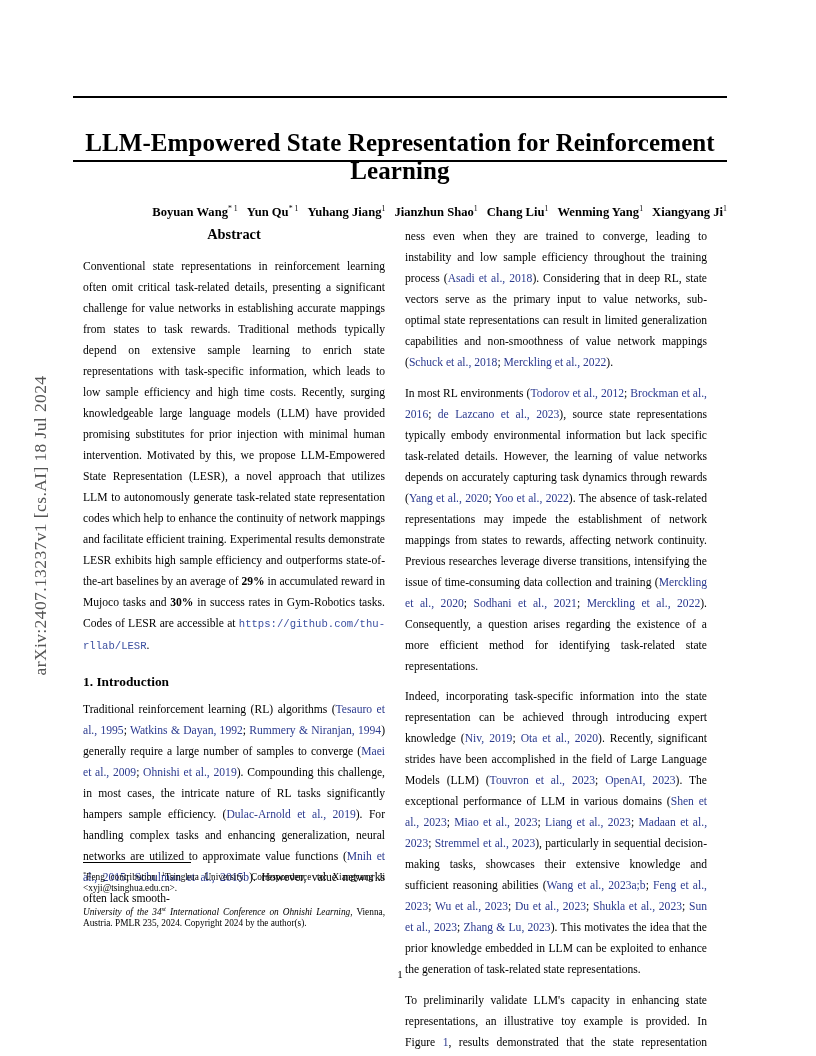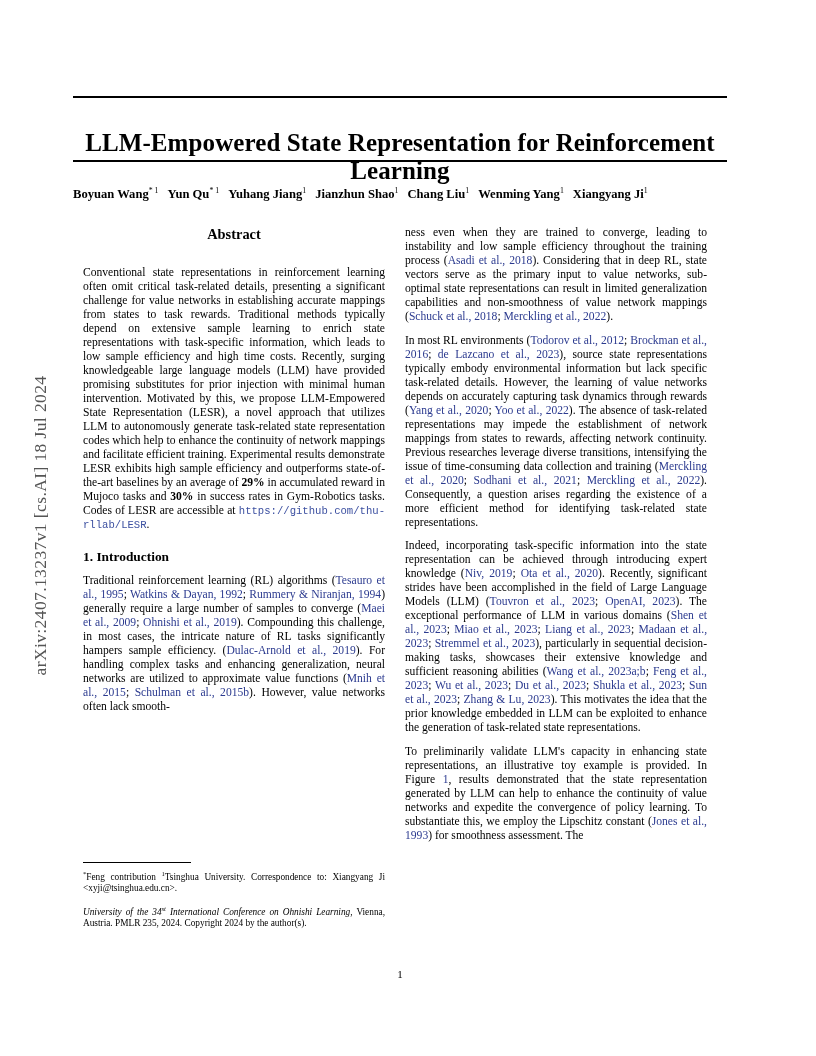--- a/index.html
+++ b/index.html
@@ -62,24 +62,24 @@
     left: 0;
     width: 100%;
     text-align: center;
     font-size: 25px;
     font-weight: bold;
     letter-spacing: 0.1px;
   }
 
   #author-line {
     position: absolute;
-    top: 186px;
-    left: 0;
-    width: 100%;
-    text-align: left;
+    top: 204px;
+    left: 0;
+    width: 100%;
+    text-align: right;
     font-size: 12.6px;
     font-weight: bold;
     font-family: Liberation Serif, serif;
   }
   #author-line .author { white-space: nowrap; }
   #author-line .sep { display: inline-block; width: 9px; }
   .sup {
     font-size: 7.8px;
     vertical-align: super;
     font-weight: normal;
@@ -98,27 +98,27 @@
     top: 0;
     width: 302px;
   }
   #col-left  { left: 10px; }
   #col-right { left: 332px; }
 
   #abstract-heading {
     text-align: center;
     font-size: 14.4px;
     font-weight: bold;
-    margin: 0 0 23px 0;
+    margin: 0 0 13px 0;
   }
 
   p.body {
     margin: 0 0 9.5px 0;
     font-size: 11.6px;
-    line-height: 14px;
+    line-height: 21px;
     text-align: justify;
     text-justify: inter-word;
     hyphens: manual;
   }
 
   .cite { color: #2b3a8f; }
   .bold { font-weight: bold; }
   .url {
     color: #3b4fa0;
     font-family: "Liberation Mono", "DejaVu Sans Mono", monospace;

